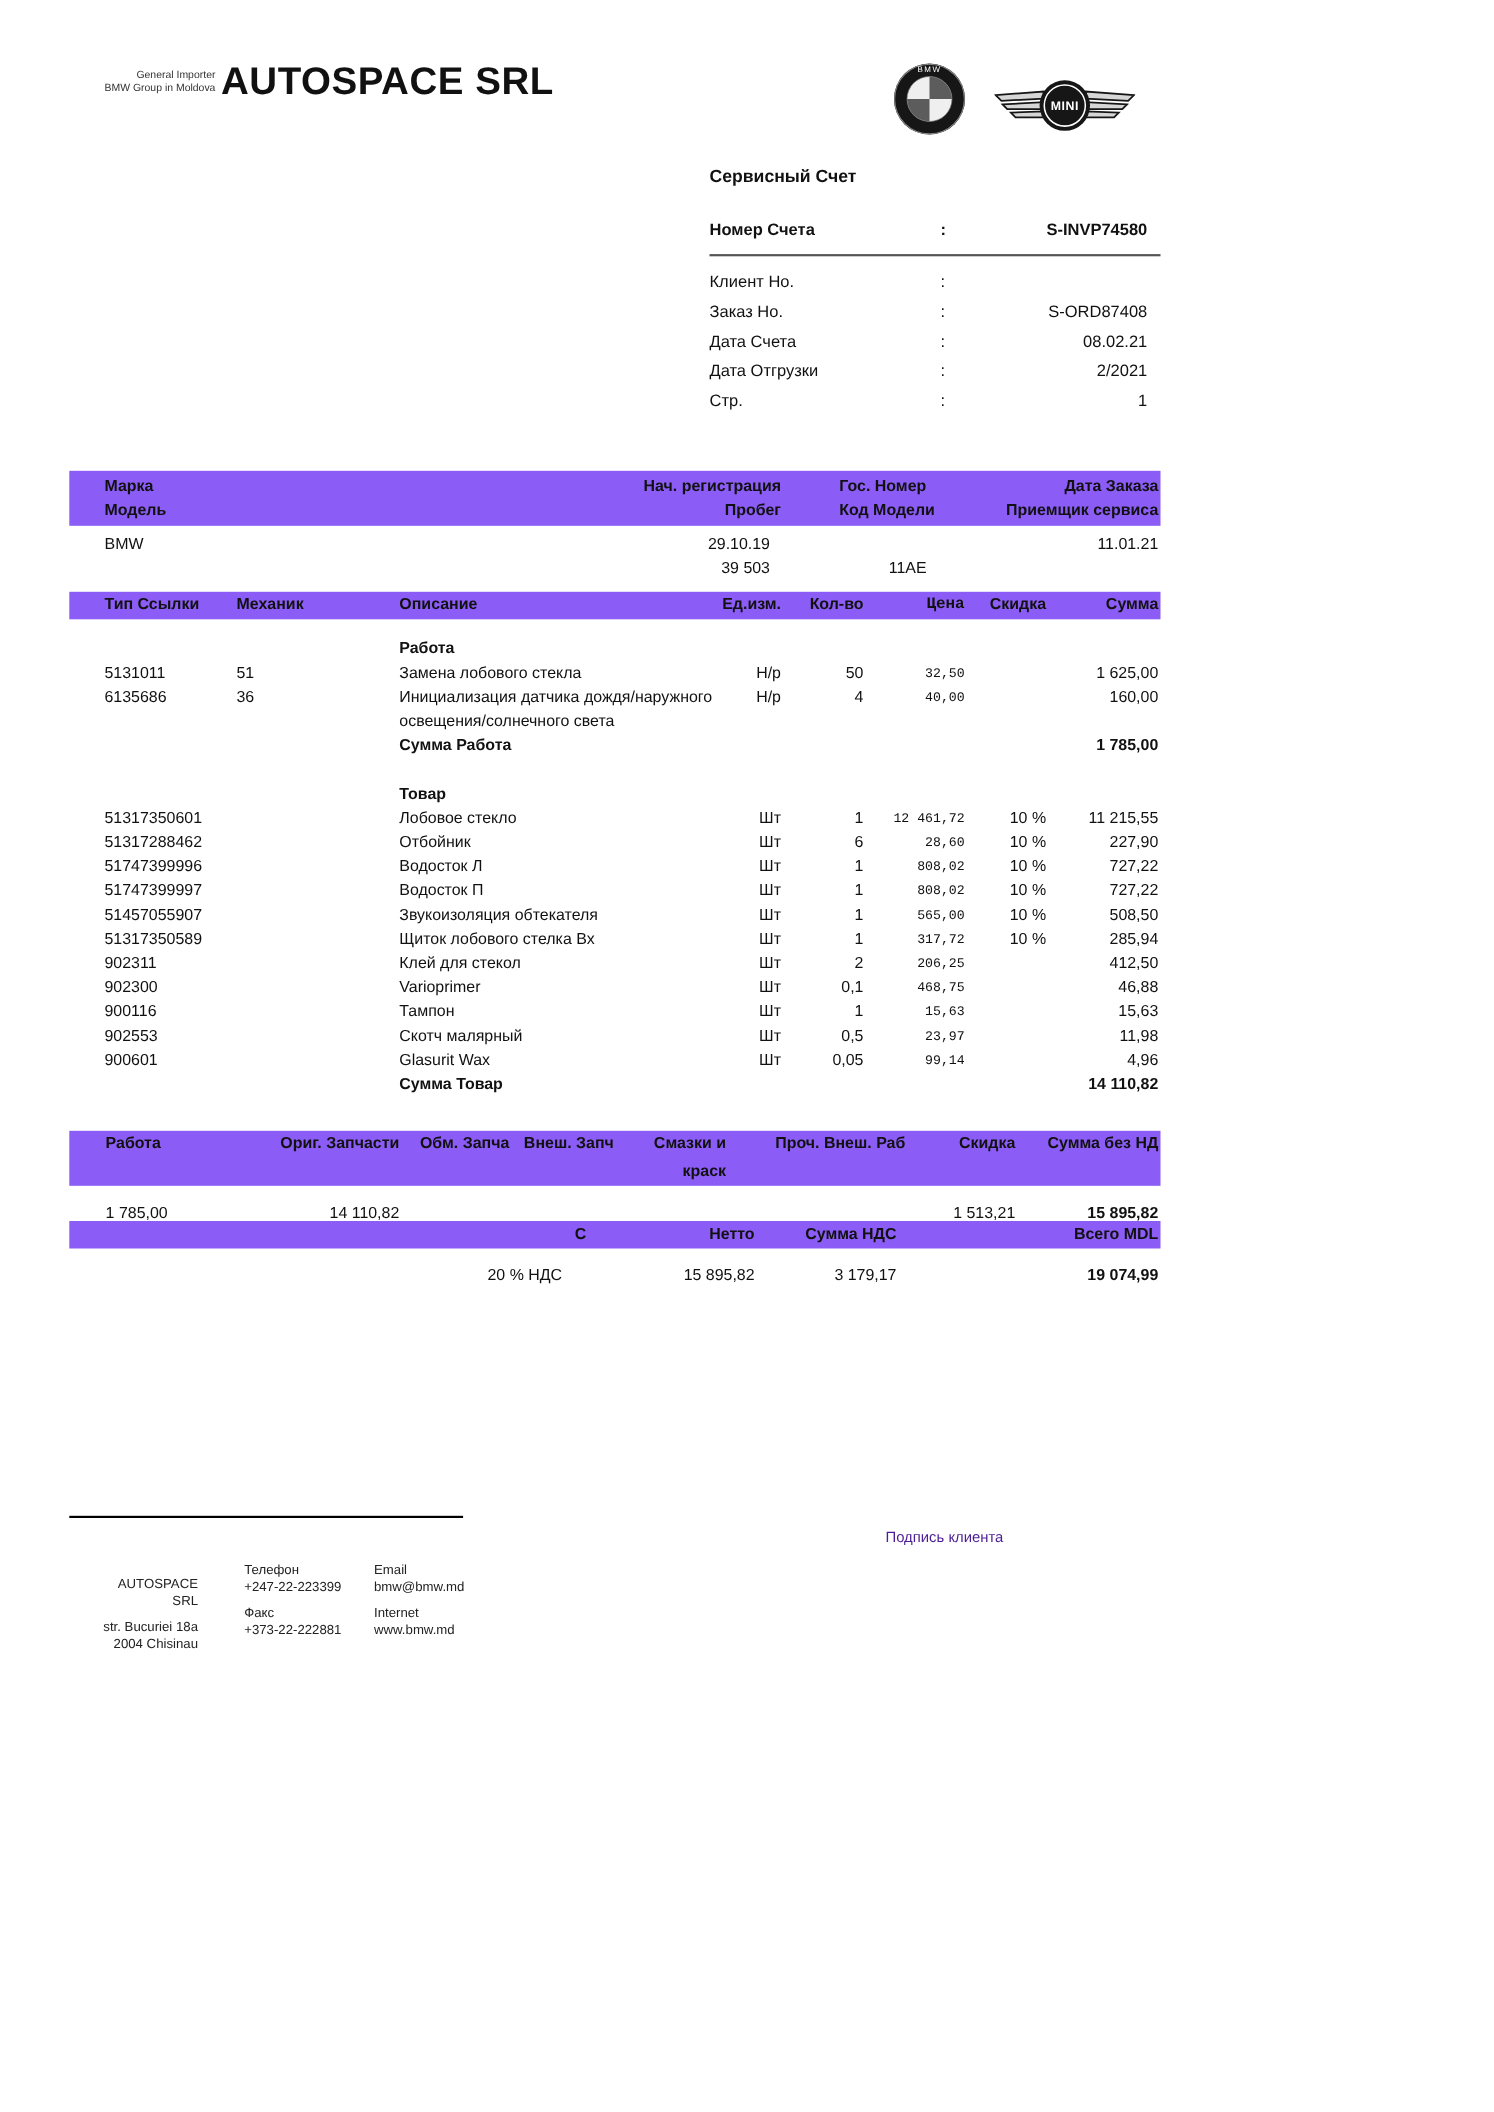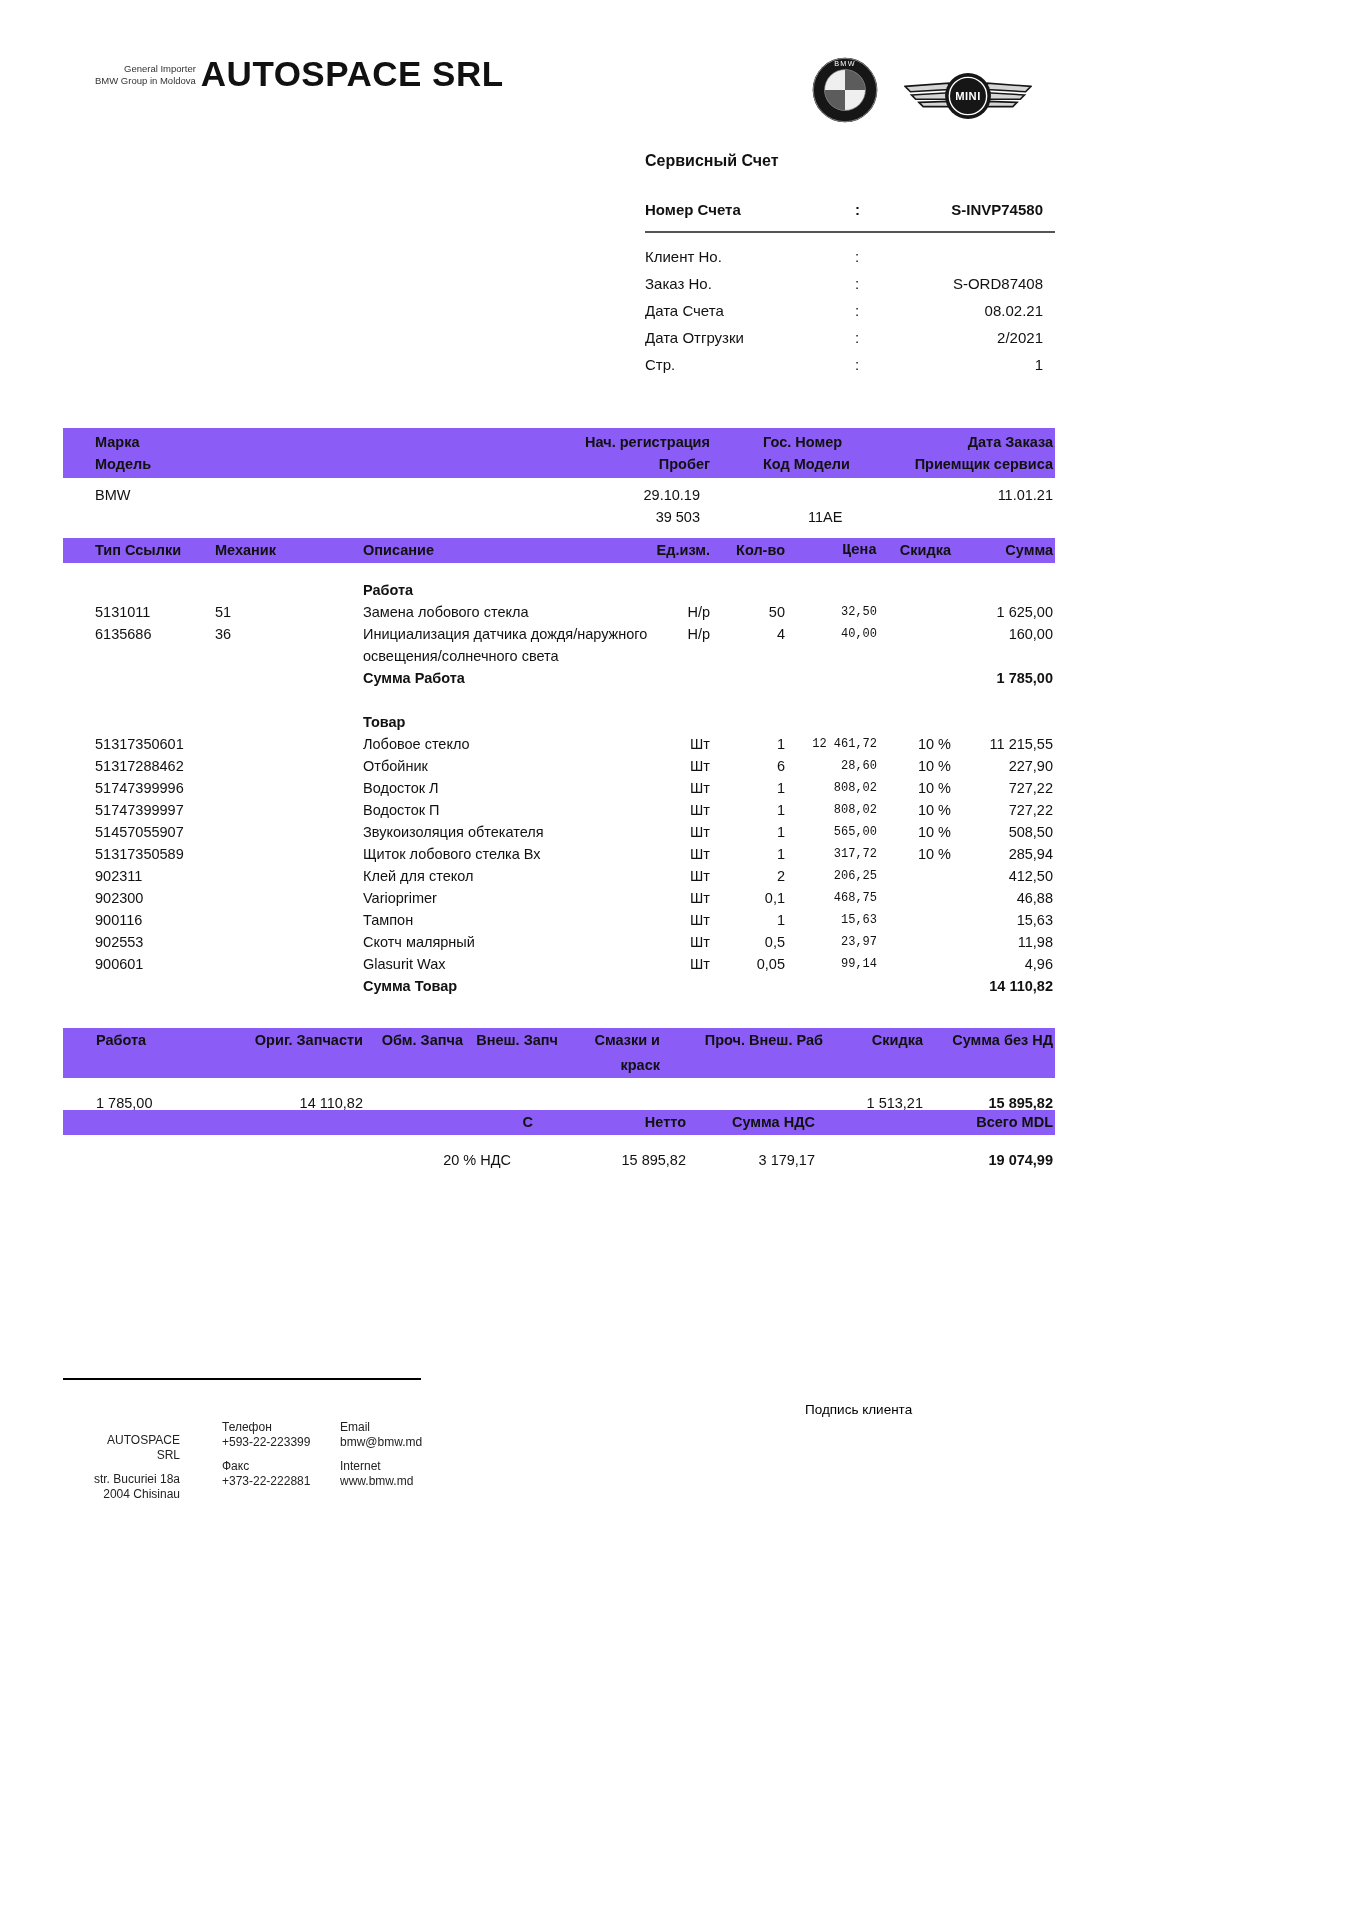--- a/index.html
+++ b/index.html
@@ -75,21 +75,21 @@
   
   .vat { position:absolute; left:63px; top:1110px; width:992px; font-size:14.5px; }
   .vat-c1 { width:470px; text-align:right; }
   .vat-c1d { width:470px; text-align:right; padding-right:22px; }
   .vat-c2 { width:160px; text-align:right; padding-right:7px; }
   .vat-c3 { width:130px; text-align:right; padding-right:8px; }
   .vat-c4 { flex:1; text-align:right; padding-right:2px; }
 
   
   .sign-line { position:absolute; left:63px; top:1378px; width:358px; border-top:2px solid #000; }
-  .sign-label { position:absolute; left:805px; top:1390px; font-size:13.5px; color:#000000;margin-top:12px; }
+  .sign-label { position:absolute; left:805px; top:1390px; font-size:13.5px; color:#4c1d95; }
   .footer { position:absolute; left:85px; top:1420px; display:flex; font-size:12px; line-height:15px; color:#222; }
   .f-a { width:95px; text-align:right; margin-top:13px; }
   .f-b { margin-left:42px; width:110px; }
   .f-c { margin-left:8px; }
   .f-gap { height:9px; }
 </style>
 </head>
 <body>
 
 <div class="page">
@@ -419,21 +419,21 @@
 
   <div class="footer">
     <div class="f-a">
       <div>AUTOSPACE SRL</div>
       <div class="f-gap"></div>
       <div>str. Bucuriei 18a</div>
       <div>2004 Chisinau</div>
     </div>
     <div class="f-b">
       <div>Телефон</div>
-      <div>+593-22-223399</div>
+      <div>+247-22-223399</div>
       <div class="f-gap"></div>
       <div>Факс</div>
       <div>+373-22-222881</div>
     </div>
     <div class="f-c">
       <div>Email</div>
       <div>bmw@bmw.md</div>
       <div class="f-gap"></div>
       <div>Internet</div>
       <div>www.bmw.md</div>

